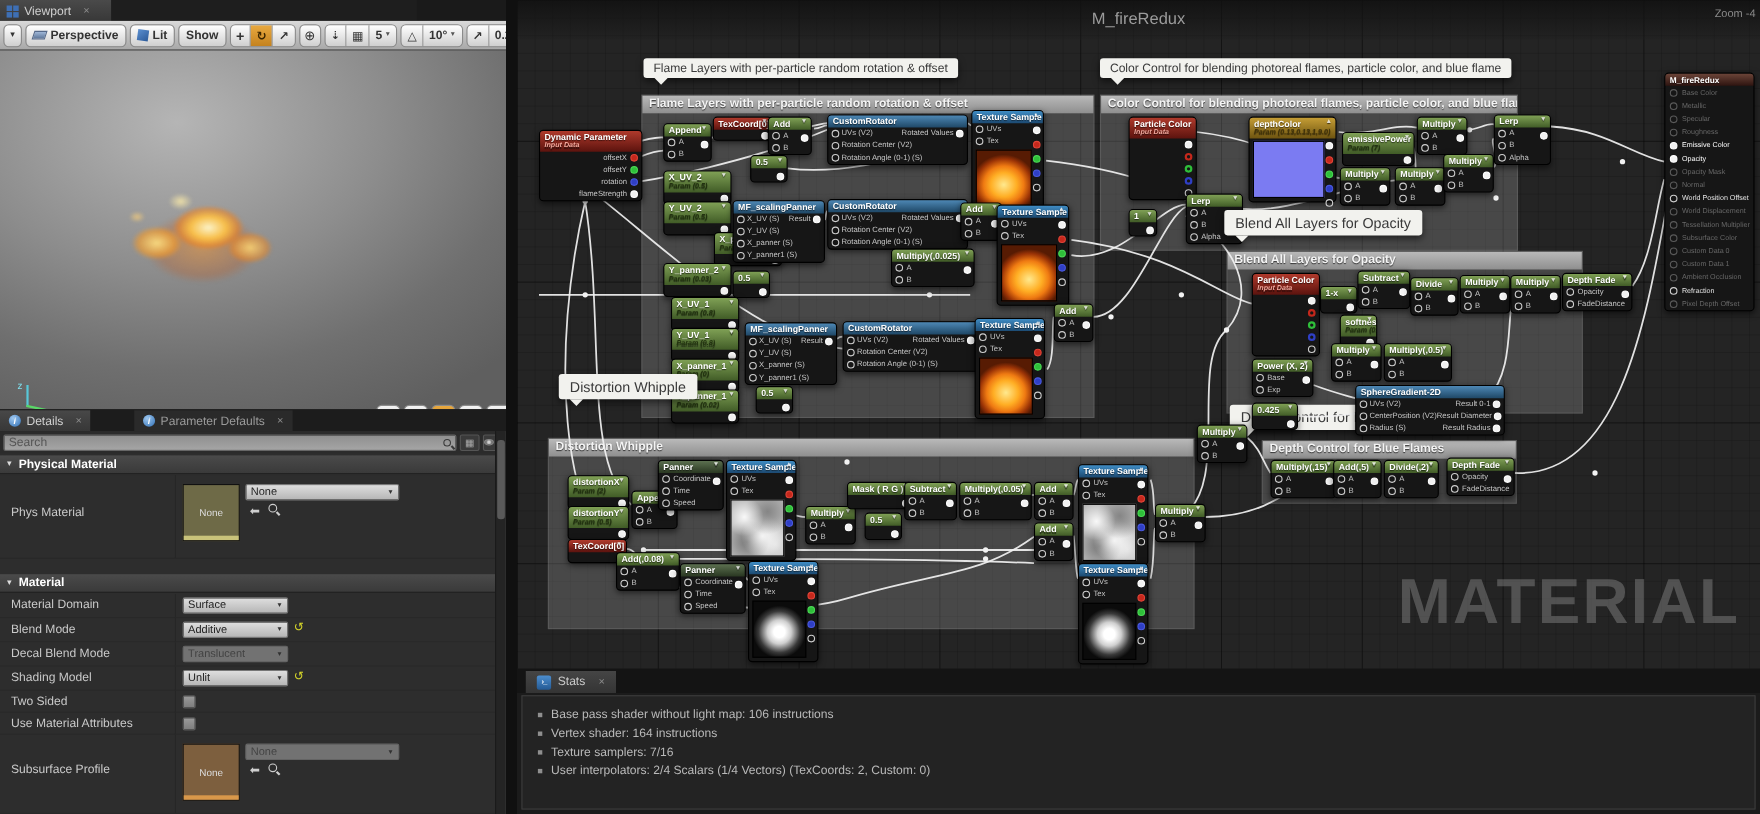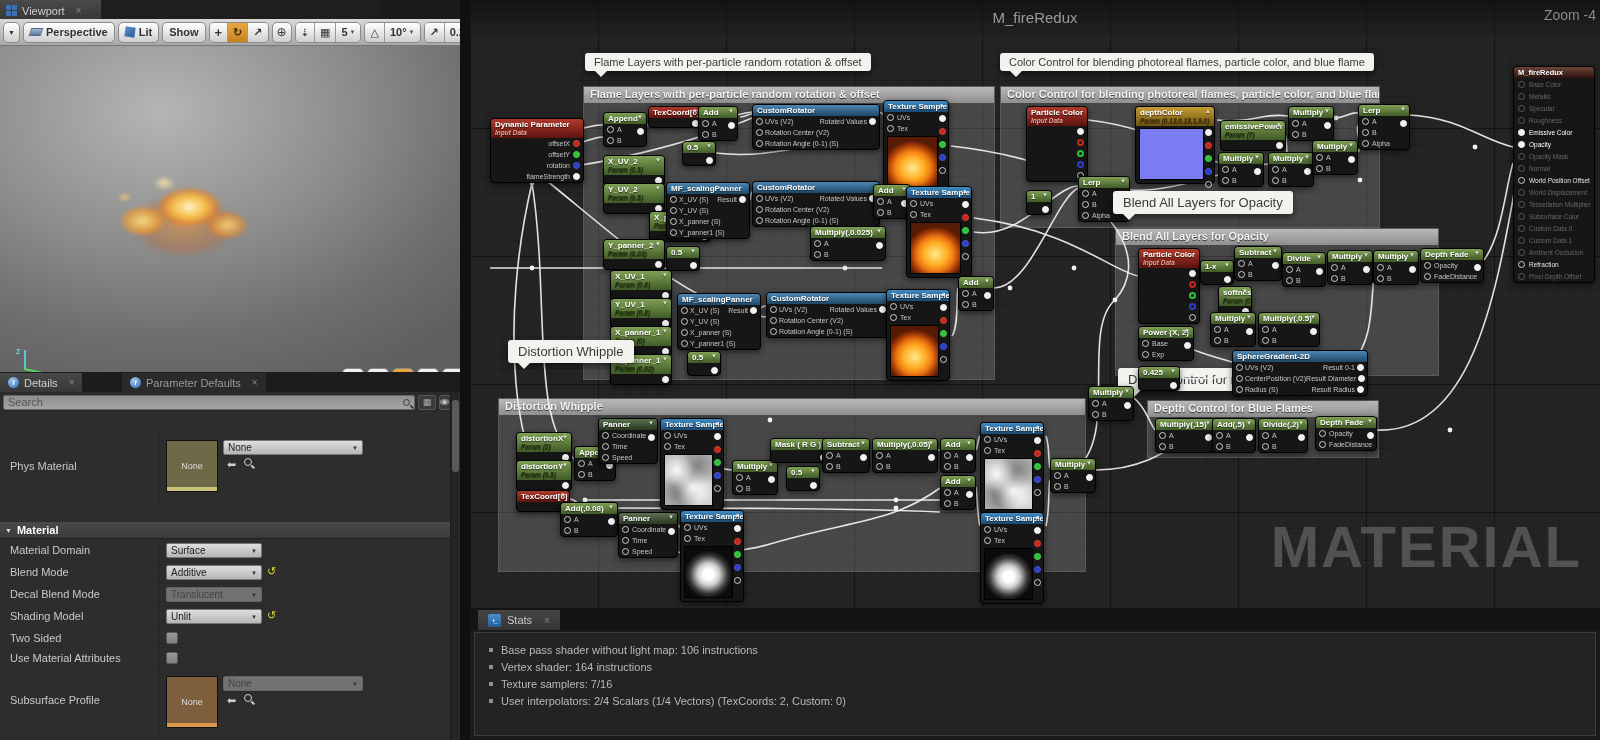--- a/index.html
+++ b/index.html
@@ -96,21 +96,21 @@
   
   #graph{left:470px;top:0;width:1130px;height:608px;overflow:hidden;background-color:#242424;
     background-image:
       linear-gradient(rgba(0,0,0,.38) 1px,transparent 1px),
       linear-gradient(90deg,rgba(0,0,0,.38) 1px,transparent 1px),
       linear-gradient(rgba(0,0,0,.13) 1px,transparent 1px),
       linear-gradient(90deg,rgba(0,0,0,.13) 1px,transparent 1px);
     background-size:128px 128px,128px 128px,16px 16px,16px 16px}
   #g-titleband{position:absolute;left:0;top:0;width:100%;height:36px;background:linear-gradient(rgba(16,16,16,.85),rgba(30,30,30,.3));z-index:7;pointer-events:none}
   #g-title{position:absolute;top:9px;width:100%;text-align:center;color:#9b9b9b;font-size:15px;z-index:8}
-  #g-zoom{position:absolute;top:7px;right:4px;color:#8a8a8a;font-size:14px;z-index:8}
+  #g-zoom{position:absolute;top:7px;right:4px;color:#8a8a8a;font-size:10px;z-index:8}
   #g-watermark{position:absolute;right:18px;bottom:28px;font-size:58px;font-weight:bold;letter-spacing:2px;
     color:rgba(170,170,170,.35);z-index:1}
 
   .gc{position:absolute;background:rgba(255,255,255,.17);border:1px solid rgba(255,255,255,.10);z-index:2}
   .gch{height:16px;background:linear-gradient(#b9b9b9,#8f8f8f);color:#f4f4f4;font-size:11px;font-weight:bold;
     padding:1px 6px;white-space:nowrap;overflow:hidden;text-shadow:0 1px 1px rgba(0,0,0,.7)}
   .gtip{position:absolute;background:#f2f2ee;color:#3a3a3a;border-radius:3px;padding:3px 9px;font-size:11px;
     white-space:nowrap;box-shadow:0 3px 7px rgba(0,0,0,.55);z-index:9}
   .gtip.big{font-size:13px;padding:4px 10px}
   .gtip.under{z-index:3}
@@ -275,20 +275,24 @@
       <input placeholder="Search" style="">
       <span class="mag"></span>
     </div>
     <div class="det-ico-btn">▦</div>
     <div class="det-ico-btn">
         <span class="eye"></span>
         <span style="font-size:6px">▼</span>
       </div>
   </div>
 
+  <div class="sect" style="top:42px">
+    <span class="tri">▼</span>
+    <span>Physical Material</span>
+  </div>
   <div class="drow" style="top:60px;height:76px">
     <div class="dlabel" style="padding-top:28px">Phys Material</div>
     <div class="dval" style="padding-top:8px">
       <div class="thumb phys">
         <span>None</span>
           <span class="strip"></span>
       </div>
       <div class="asset-ops">
         <div class="ddl" style="width:140px">
           <span>None</span>

